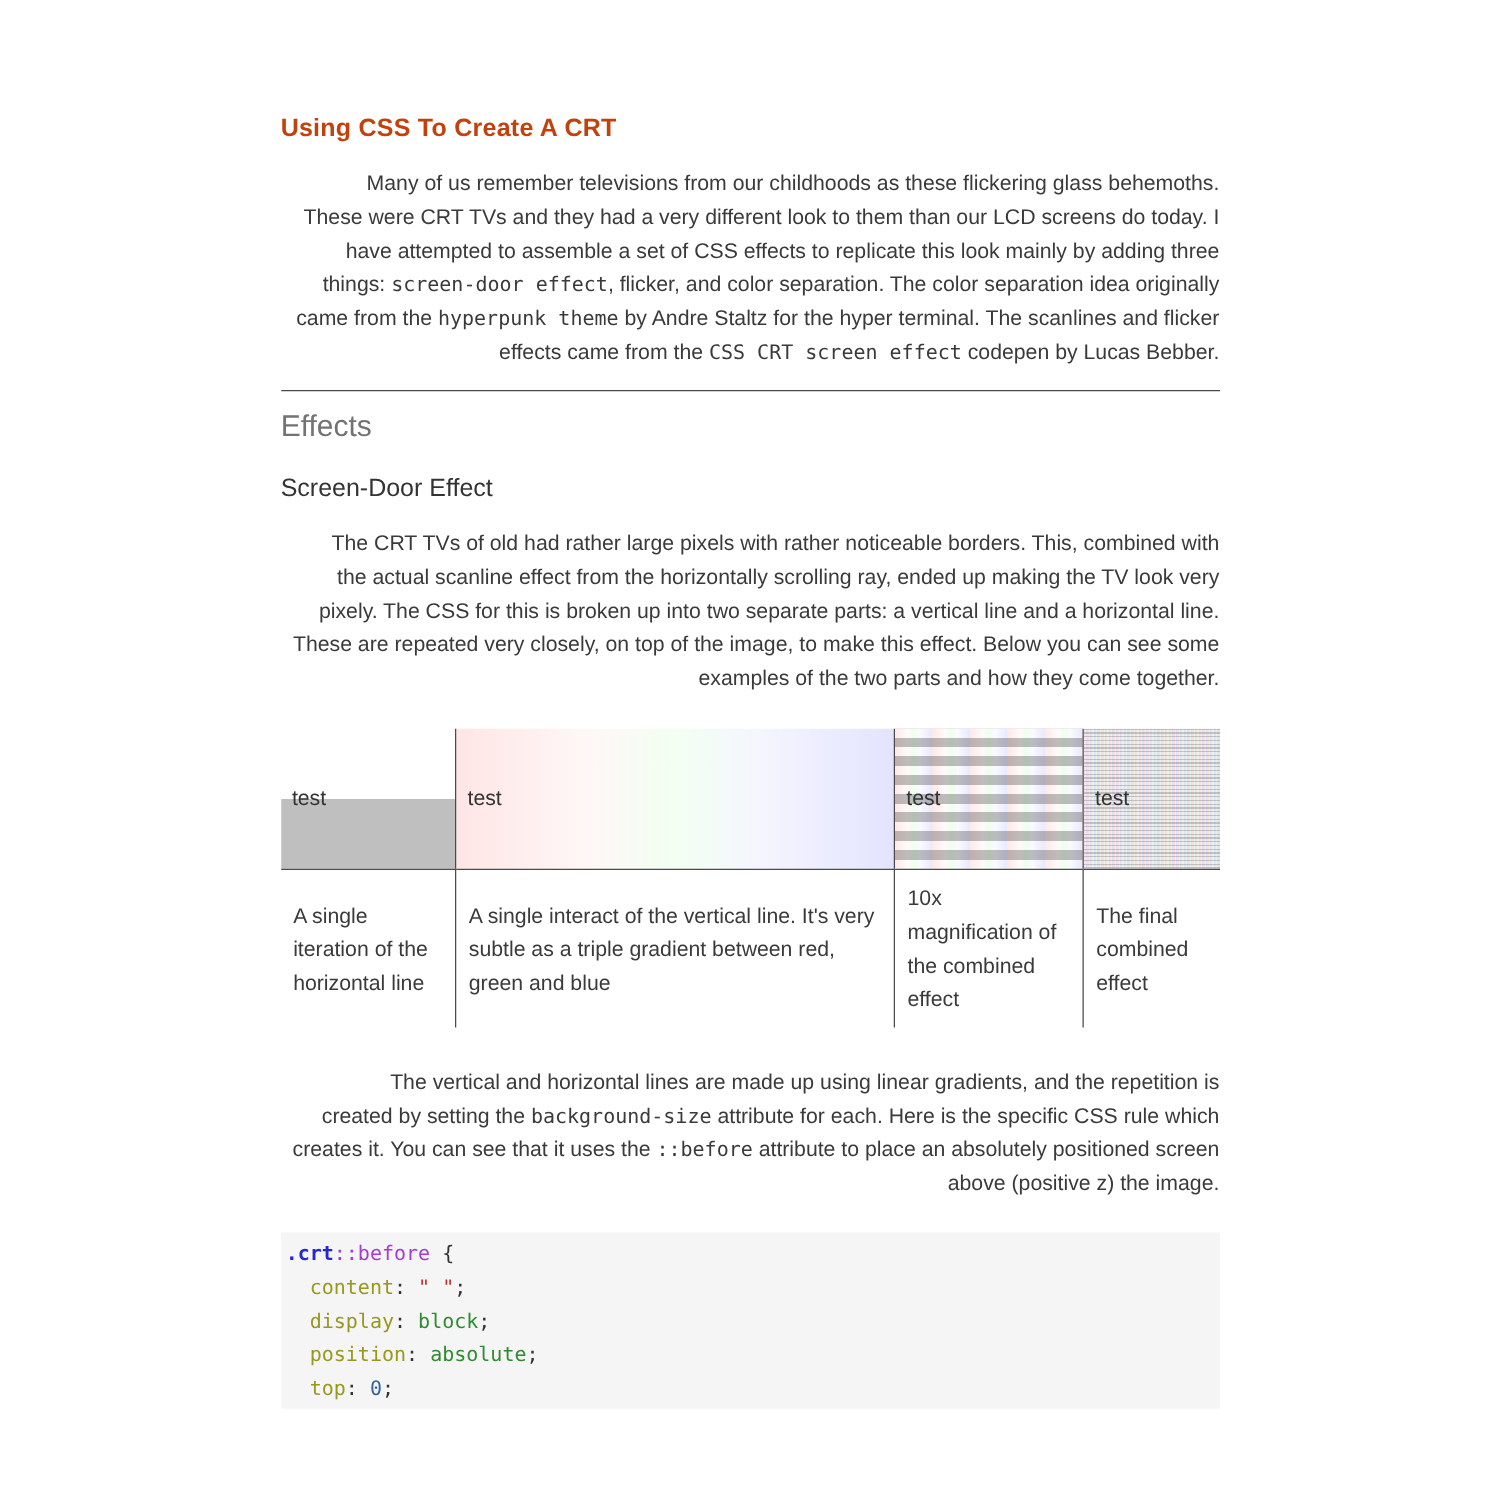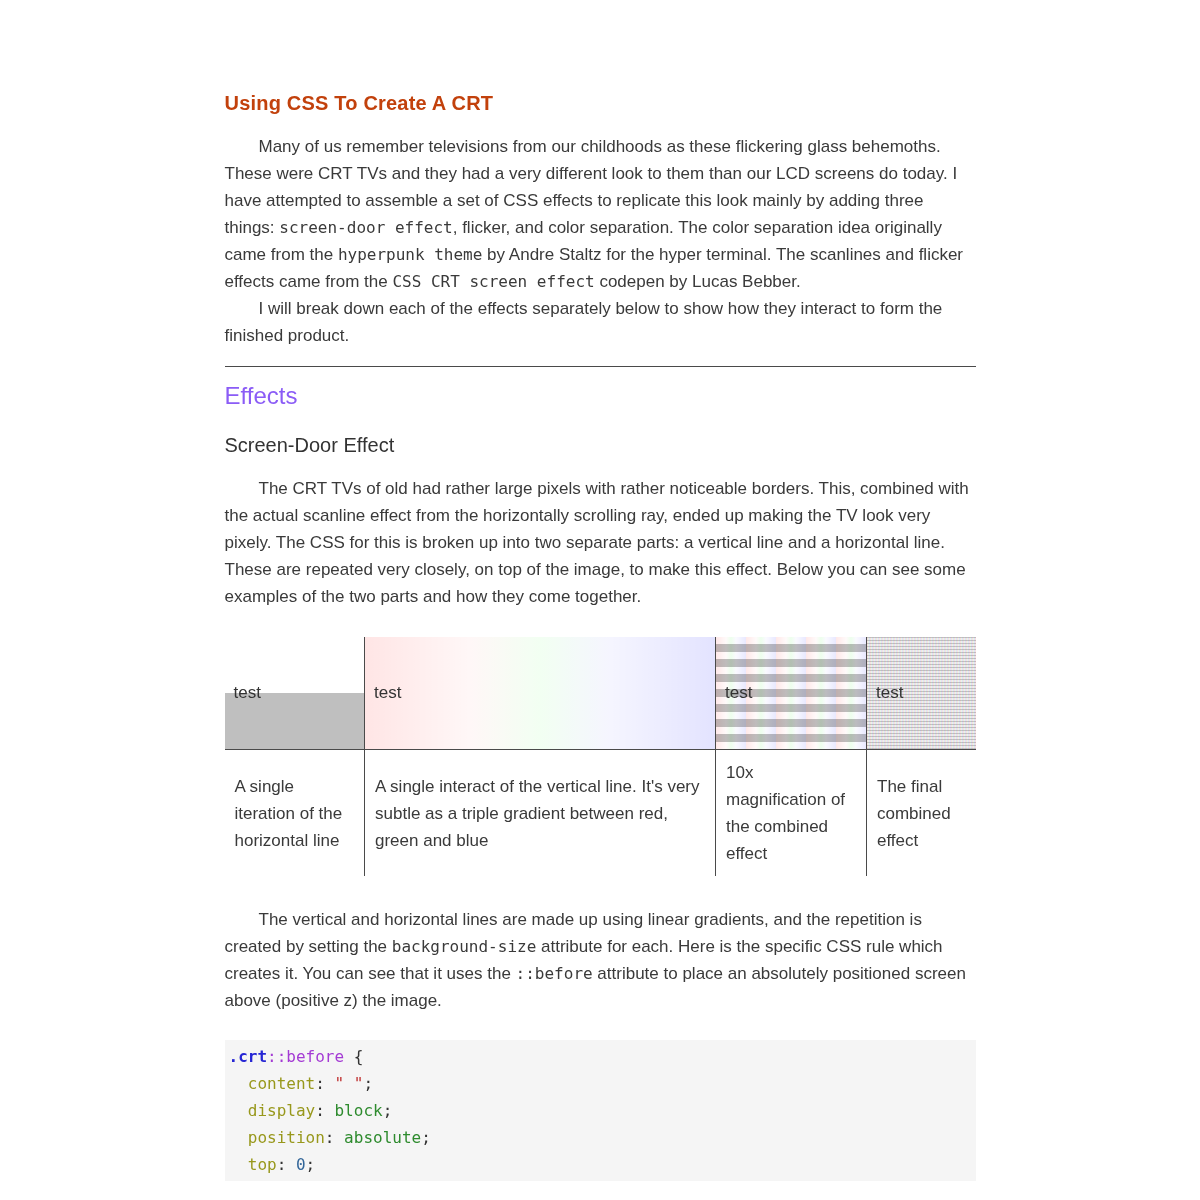--- a/index.html
+++ b/index.html
@@ -22,35 +22,35 @@
   h1 {
     font-size: 20px;
     font-weight: bold;
     color: #c2410c;
     margin: 0 0 18px 0;
     letter-spacing: 0.2px;
   }
   h2 {
     font-size: 24px;
     font-weight: 400;
-    color: #8b5cf6;
+    color: #737373;
     margin: 0 0 24px 0;
   }
   h3 {
     font-size: 20px;
     font-weight: 400;
     color: #333333;
     margin: 0 0 18px 0;
   }
   p {
     font-size: 17px;
     line-height: 27px;
     margin: 0;
   }
-  p.indent { text-indent: 2em; }
+  p.indent { text-indent: 2em; text-align: right; }
   p code, .inline-code {
     font-family: "DejaVu Sans Mono", monospace;
     font-size: 16px;
     color: var(--text, #3a3a3a);
   }
   hr {
     border: none;
     border-top: 1px solid var(--border, #4a4a4a);
     margin: 17px 0 15px 0;
   }
@@ -137,21 +137,20 @@
   .tok-num    { color: var(--number-teal, #336699); }
 </style>
 </head>
 <body>
 
 <div class="page">
 
   <h1>Using CSS To Create A CRT</h1>
 
   <p class="indent"><span>Many of us remember televisions from our childhoods as these flickering glass behemoths. These were CRT TVs and they had a very different look to them than our LCD screens do today. I have attempted to assemble a set of CSS effects to replicate this look mainly by adding three things: </span><code>screen-door effect</code><span>, flicker, and color separation. The color separation idea originally came from the </span><code>hyperpunk theme</code><span> by Andre Staltz for the hyper terminal. The scanlines and flicker effects came from the </span><code>CSS CRT screen effect</code><span> codepen by Lucas Bebber.</span></p>
-  <p class="indent">I will break down each of the effects separately below to show how they interact to form the finished product.</p>
 
   <hr>
 
   <h2>Effects</h2>
   <h3>Screen-Door Effect</h3>
 
   <p class="indent">The CRT TVs of old had rather large pixels with rather noticeable borders. This, combined with the actual scanline effect from the horizontally scrolling ray, ended up making the TV look very pixely. The CSS for this is broken up into two separate parts: a vertical line and a horizontal line. These are repeated very closely, on top of the image, to make this effect. Below you can see some examples of the two parts and how they come together.</p>
 
   <table class="demo-table">
     <colgroup>

